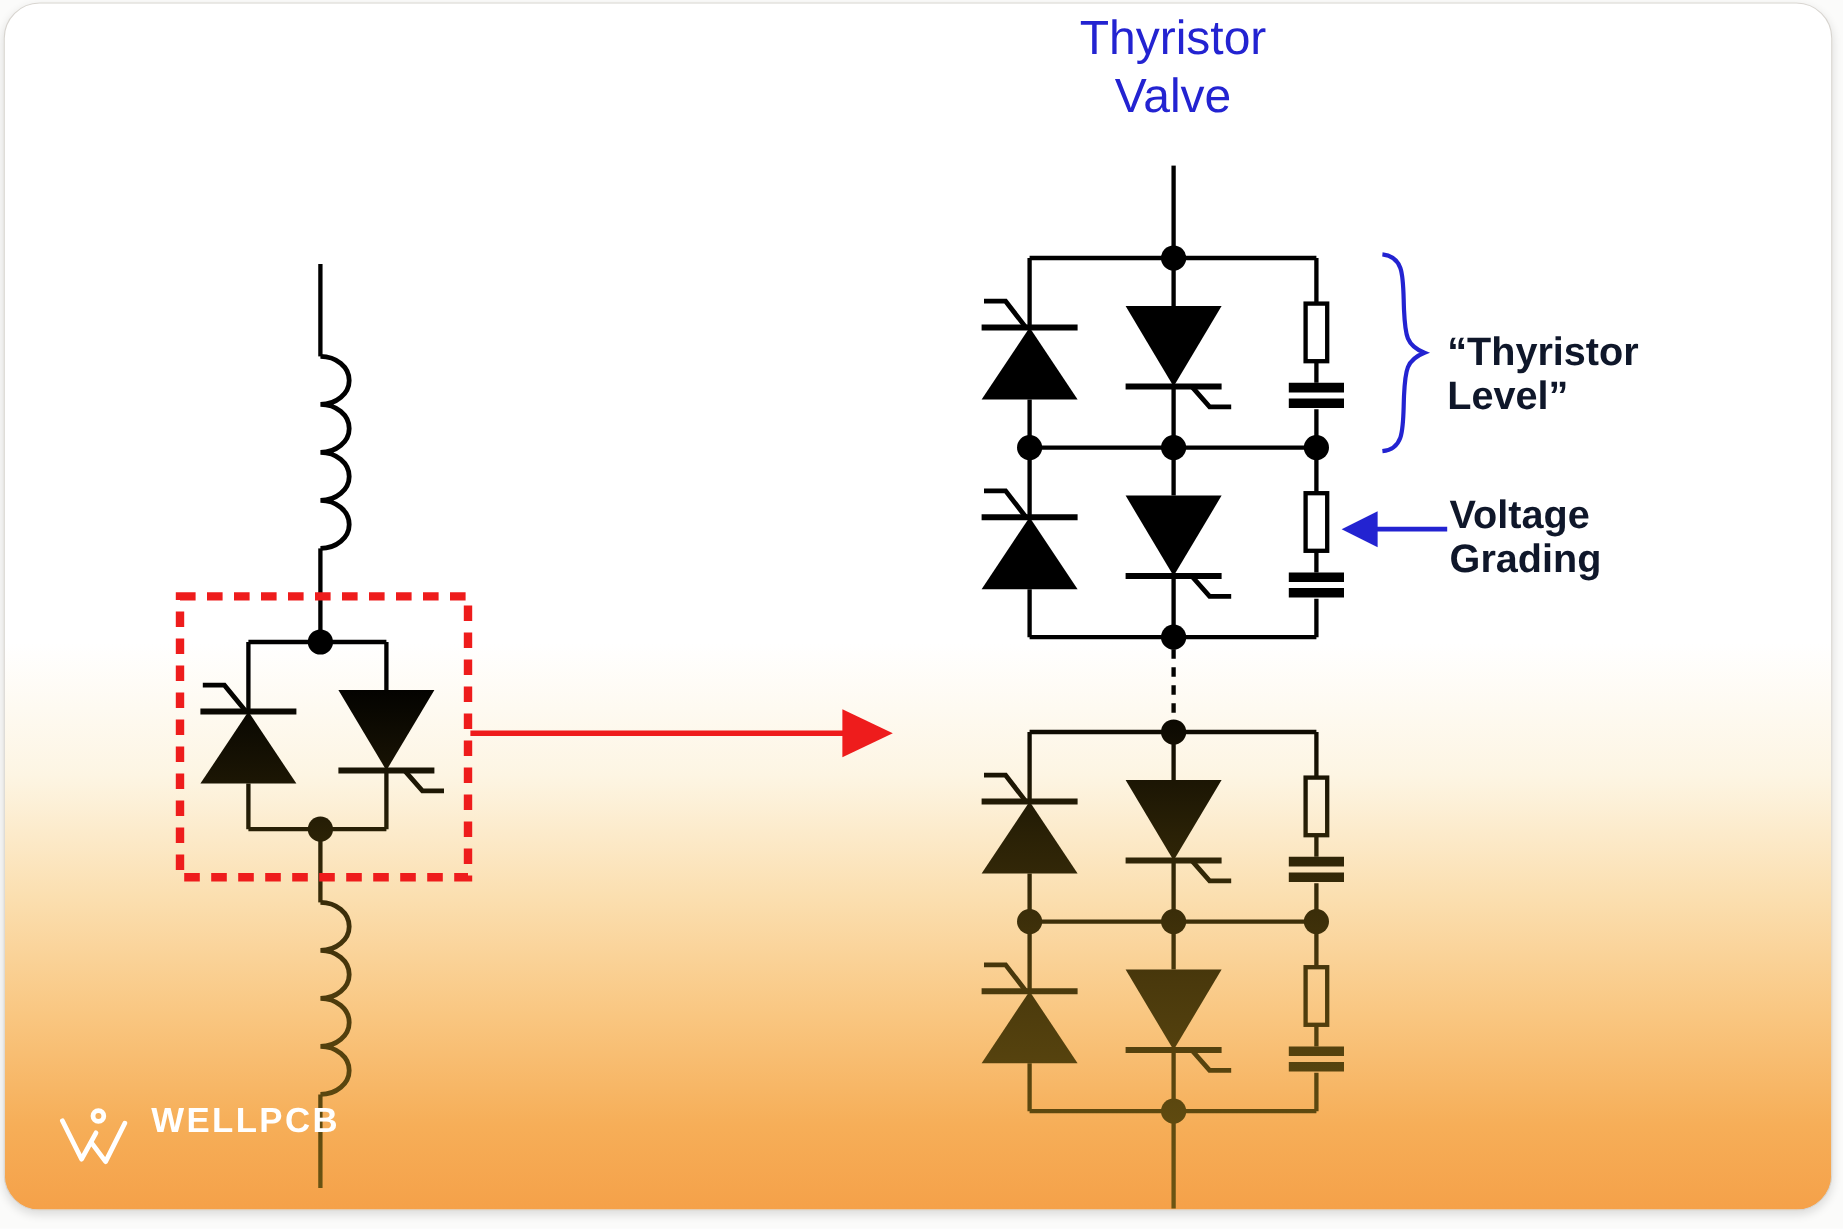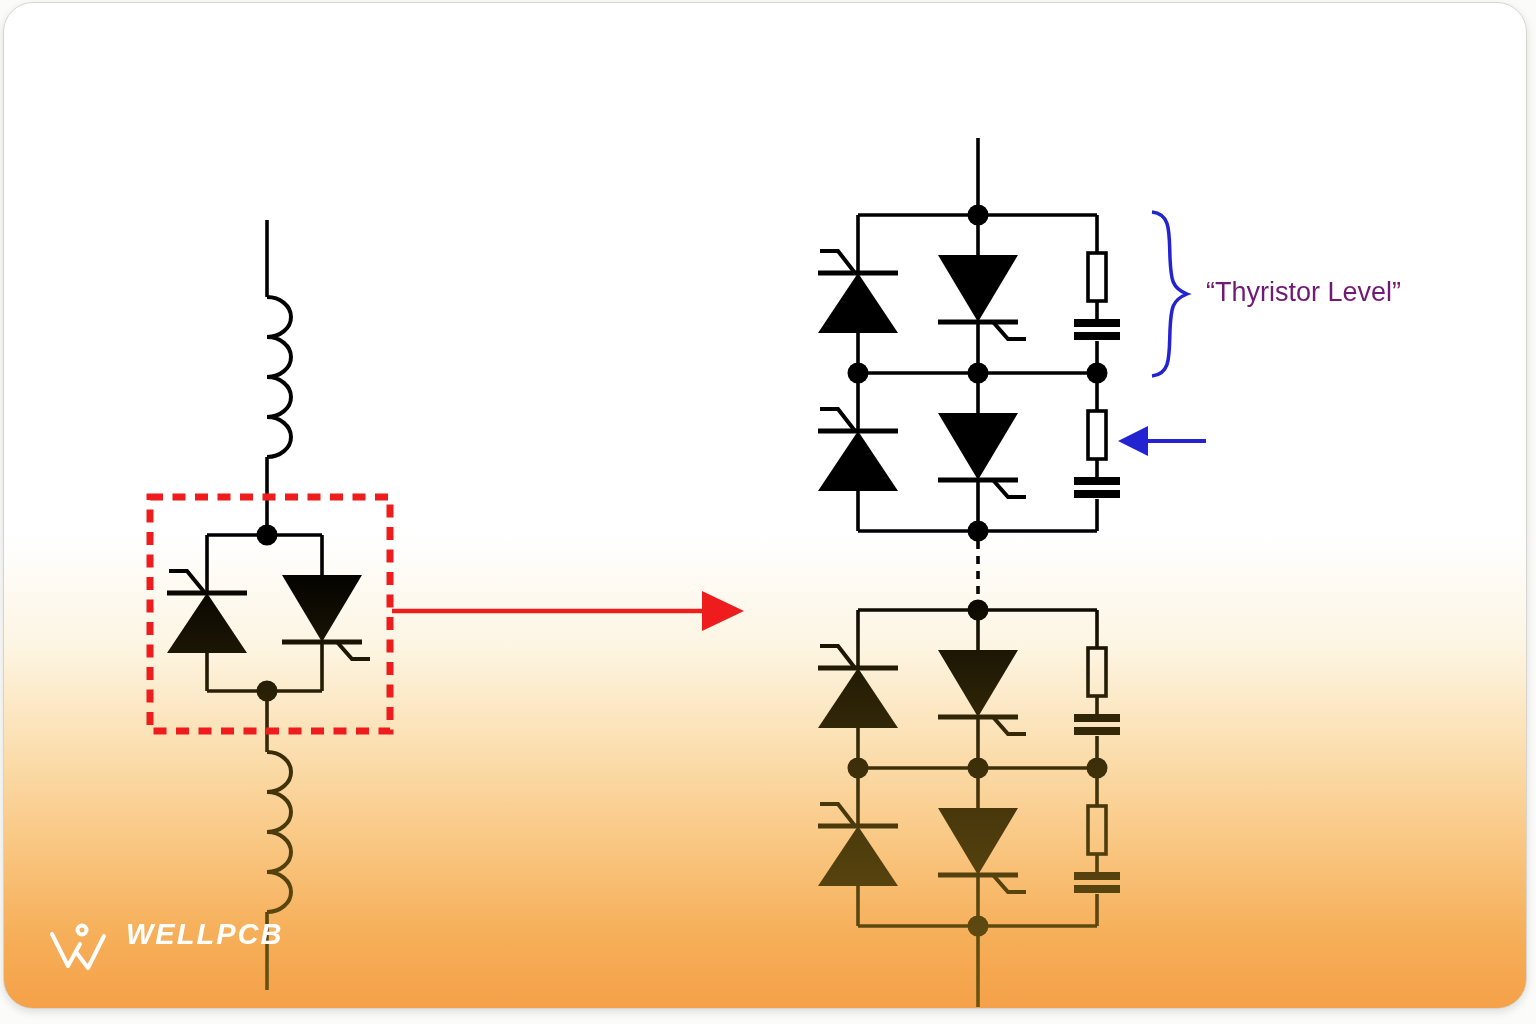--- a/index.html
+++ b/index.html
@@ -15,28 +15,28 @@
       #ffffff 0%, #ffffff 53%, #fdf5e3 64%, #fbdfb0 74%,
       #f9c680 84%, #f6ae58 93%, #f5a149 100%);
     box-shadow:0 3px 8px rgba(0,0,0,.12);
   }
   svg.diagram{position:absolute;left:0;top:0;}
   .overlay{position:absolute;}
   .title{
     left:820px;top:8px;width:315px;text-align:center;
     color:#2323d1;font-size:40px;line-height:48px;font-weight:400;
   }
-  .blue-label{color:#701a75;font-size:27px;line-height:37px;font-weight:400;}
+  .blue-label{color:#0f172a;font-size:33px;line-height:37px;font-weight:700;}
   .lvl-label{left:1206px;top:274px;width:260px;}
   .vg-label{left:1208px;top:410px;width:240px;}
   .logo{
     left:44px;top:918px;display:flex;align-items:center;gap:10px;color:#ffffff;
   }
   .logo-text{
-    font-size:29px;font-style:italic;font-weight:800;letter-spacing:2px;
+    font-size:29px;font-weight:800;letter-spacing:2px;
   }
 </style>
 </head>
 <body>
 
 <div class="stage">
   <div class="card"></div>
 
   <svg class="diagram" width="1536" height="1024" viewBox="0 0 1536 1024">
     <defs>
@@ -202,23 +202,28 @@
       </g>
     </g>
 
     <g stroke="#ffffff" stroke-width="4" fill="none" stroke-linejoin="round" stroke-linecap="round">
       <path d="M 52 934 L 68 966 L 80 944"></path>
       <path d="M 76 952 L 88 968 L 104 936"></path>
       <circle cx="82" cy="930" r="4.5"></circle>
     </g>
   </svg>
 
+  <div class="overlay title">
+    <div>Thyristor</div>
+    <div>Valve</div>
+  </div>
 
   <div class="overlay blue-label lvl-label">“Thyristor Level”</div>
 
   <div class="overlay blue-label vg-label">
+    <div>Voltage Grading</div>
   </div>
 
   <div class="overlay logo">
     <span style="width:72px;display:inline-block;"></span>
     <span class="logo-text">WELLPCB</span>
   </div>
 </div>
 
 </body></html>

